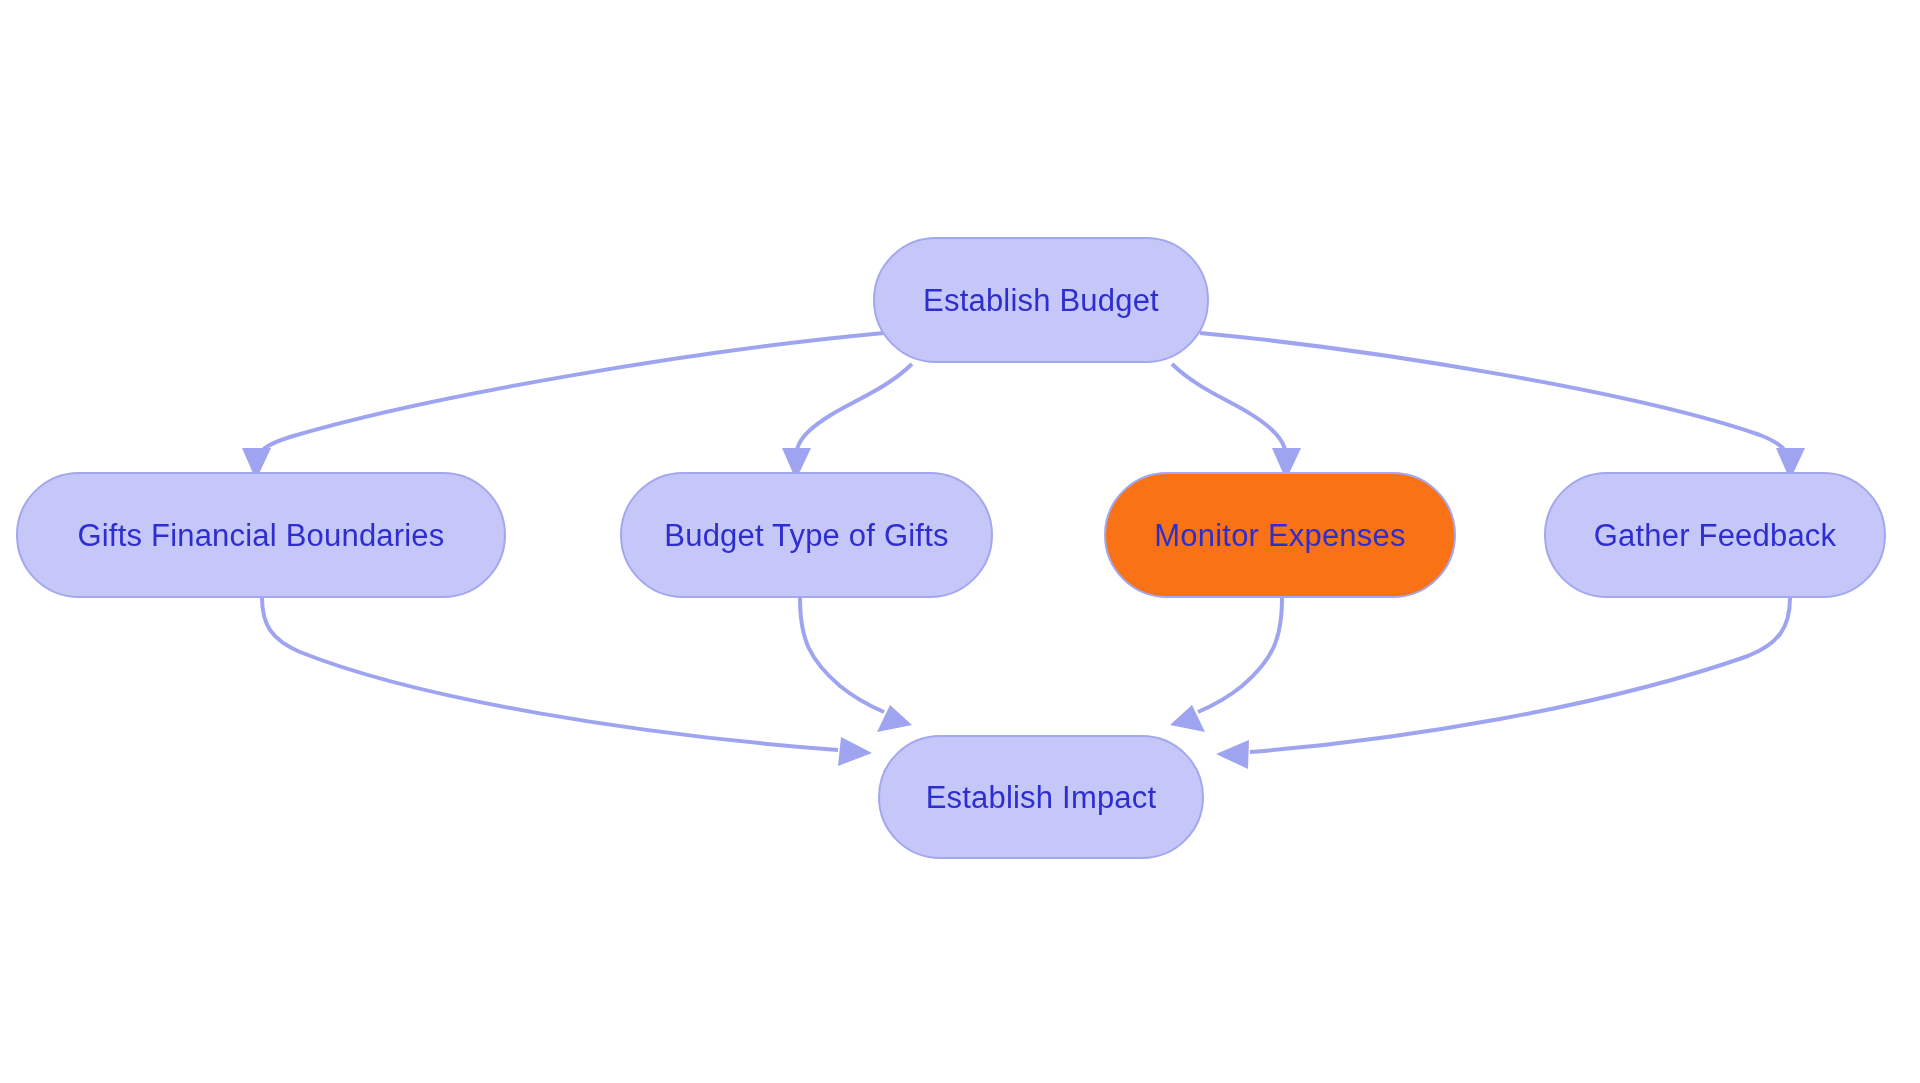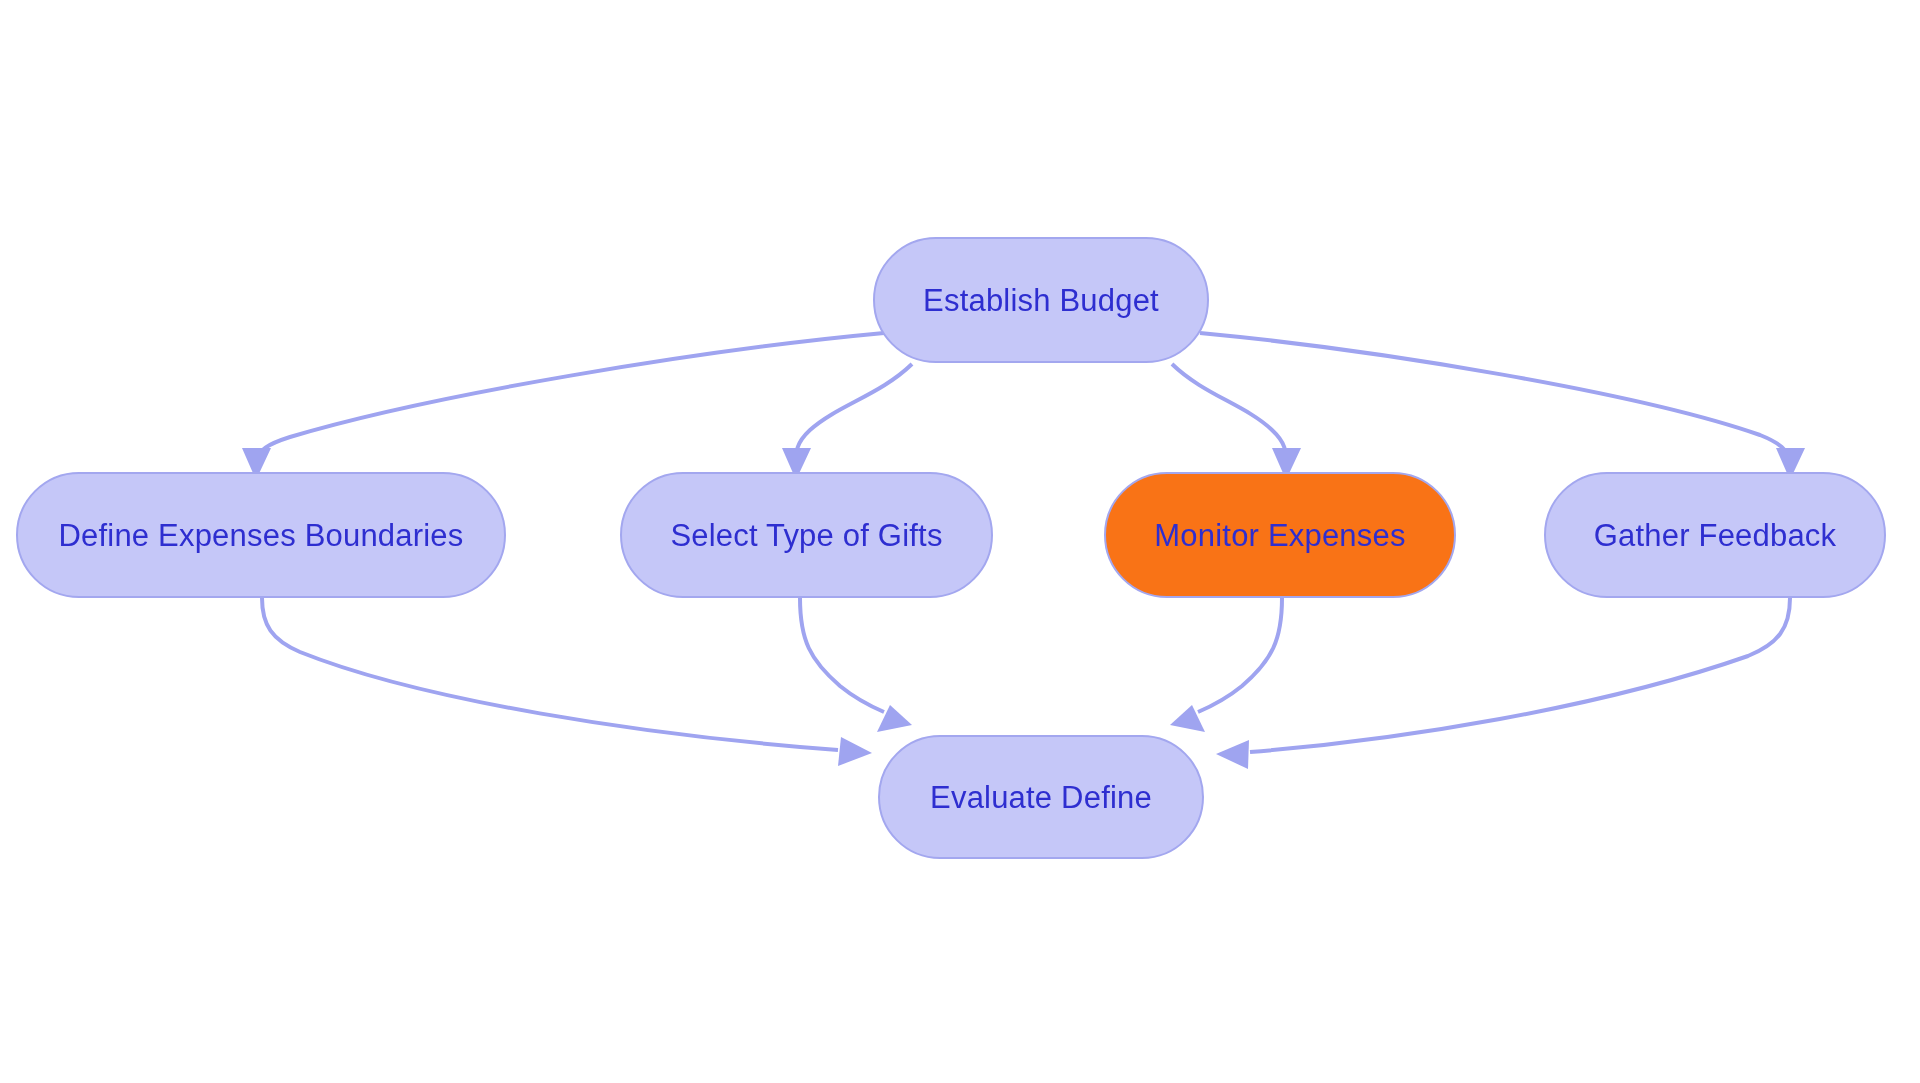--- a/index.html
+++ b/index.html
@@ -106,32 +106,32 @@
       <polygon class="arrow-head" points="1216,754 1249,740 1248,769" style="fill: rgb(159, 164, 240);"></polygon>
     </g>
 
   </svg>
 
   <div class="node" style="left: 873px; top: 237px; width: 336px; height: 126px; background: rgb(197, 199, 248); border-color: rgb(163, 167, 239);">
     <span class="node-label" style="color: rgb(46, 46, 208);">Establish Budget</span>
   </div>
 
   <div class="node" style="left: 16px; top: 472px; width: 490px; height: 126px; background: rgb(197, 199, 248); border-color: rgb(163, 167, 239);">
-    <span class="node-label" style="color: rgb(46, 46, 208);">Define Expenses Boundaries</span>
+    <span class="node-label" style="color: rgb(46, 46, 208);">Gifts Financial Boundaries</span>
   </div>
 
   <div class="node" style="left: 620px; top: 472px; width: 373px; height: 126px; background: rgb(197, 199, 248); border-color: rgb(163, 167, 239);">
-    <span class="node-label" style="color: rgb(46, 46, 208);">Select Type of Gifts</span>
+    <span class="node-label" style="color: rgb(46, 46, 208);">Budget Type of Gifts</span>
   </div>
 
   <div class="node" style="left: 1104px; top: 472px; width: 352px; height: 126px; background: #f97316; border-color: rgb(163, 167, 239);">
     <span class="node-label" style="color: rgb(46, 46, 208);">Monitor Expenses</span>
   </div>
 
   <div class="node" style="left: 1544px; top: 472px; width: 342px; height: 126px; background: rgb(197, 199, 248); border-color: rgb(163, 167, 239);">
     <span class="node-label" style="color: rgb(46, 46, 208);">Gather Feedback</span>
   </div>
 
   <div class="node" style="left: 878px; top: 735px; width: 326px; height: 124px; background: rgb(197, 199, 248); border-color: rgb(163, 167, 239);">
-    <span class="node-label" style="color: rgb(46, 46, 208);">Evaluate Define</span>
+    <span class="node-label" style="color: rgb(46, 46, 208);">Establish Impact</span>
   </div>
 
 </div>
 
 </body></html>

